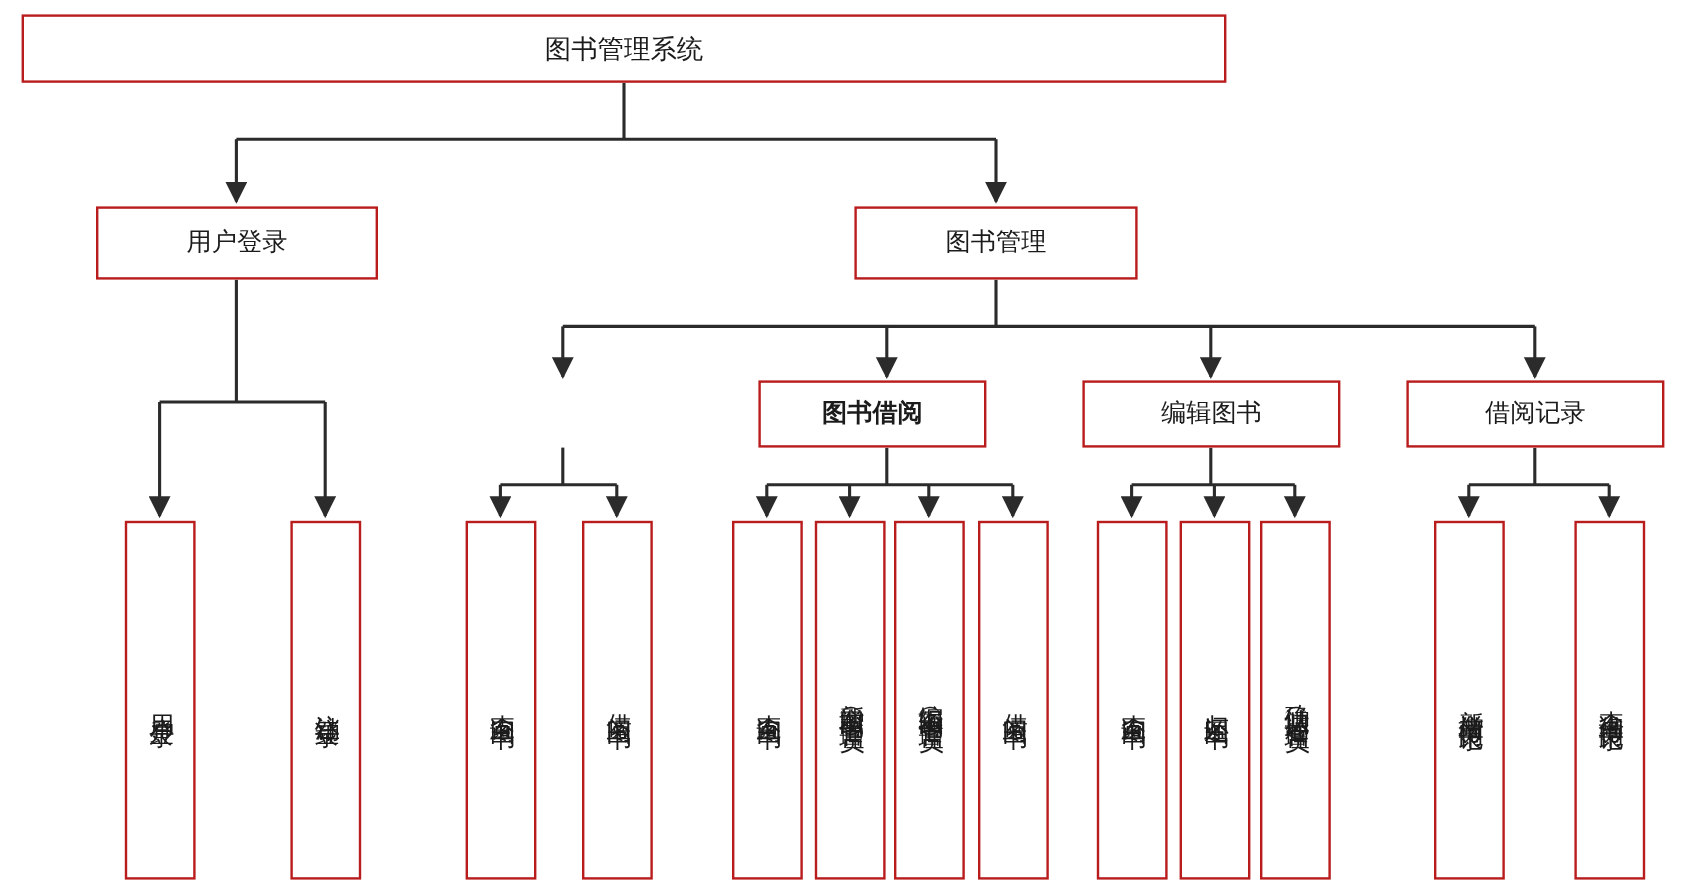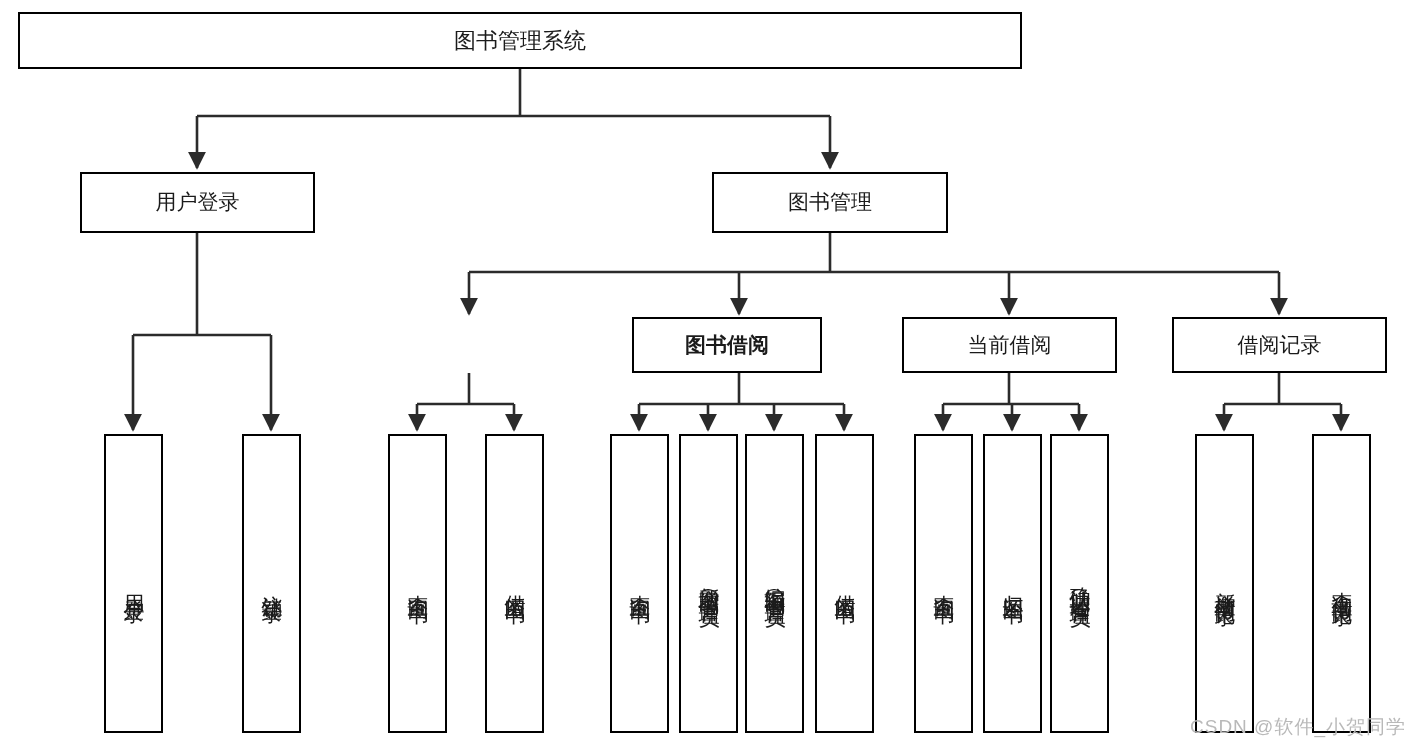--- a/index.html
+++ b/index.html
@@ -20,21 +20,21 @@
     position: absolute;
     left: 0;
     top: 0;
     width: 1405px;
     height: 747px;
     pointer-events: none;
   }
   .node {
     position: absolute;
     box-sizing: border-box;
-    border: 2px solid #000000;
+    border: 2px solid #b91c1c;
     background: #ffffff;
     color: #1b1b1b;
     display: flex;
     align-items: center;
     justify-content: center;
     text-align: center;
     line-height: 1.18;
   }
   .node.root {
     font-size: 22px;
@@ -132,21 +132,21 @@
     <span class="label">用户登录</span>
   </div>
   <div class="node level2" style="left:712px; top:172px; width:236px; height:61px;">
     <span class="label">图书管理</span>
   </div>
 
   <div class="node level3" style="left:632px; top:317px; width:190px; height:56px;font-weight:bold;">
     <span class="label">图书借阅</span>
   </div>
   <div class="node level3" style="left:902px; top:317px; width:215px; height:56px;">
-    <span class="label">当前借阅</span>
+    <span class="label">编辑图书</span>
   </div>
   <div class="node level3" style="left:1172px; top:317px; width:215px; height:56px;text-align:center;">
     <span class="label">借阅记录</span>
   </div>
 
   <div class="node leaf" style="left:104px; top:434px; width:59px; height:299px;">
     <span class="label">用户登录</span>
   </div>
   <div class="node leaf" style="left:242px; top:434px; width:59px; height:299px;">
     <span class="label">注销登录</span>
@@ -182,15 +182,14 @@
     <span class="label">确认归还（管理员）</span>
   </div>
 
   <div class="node leaf" style="left:1195px; top:434px; width:59px; height:299px;">
     <span class="label">新增借阅记录</span>
   </div>
   <div class="node leaf" style="left:1312px; top:434px; width:59px; height:299px;">
     <span class="label">查询借阅记录</span>
   </div>
 
-  <div class="watermark" style="left:1190px; top:714px;">CSDN @软件_小贺同学</div>
 
 </div>
 
 </body></html>

